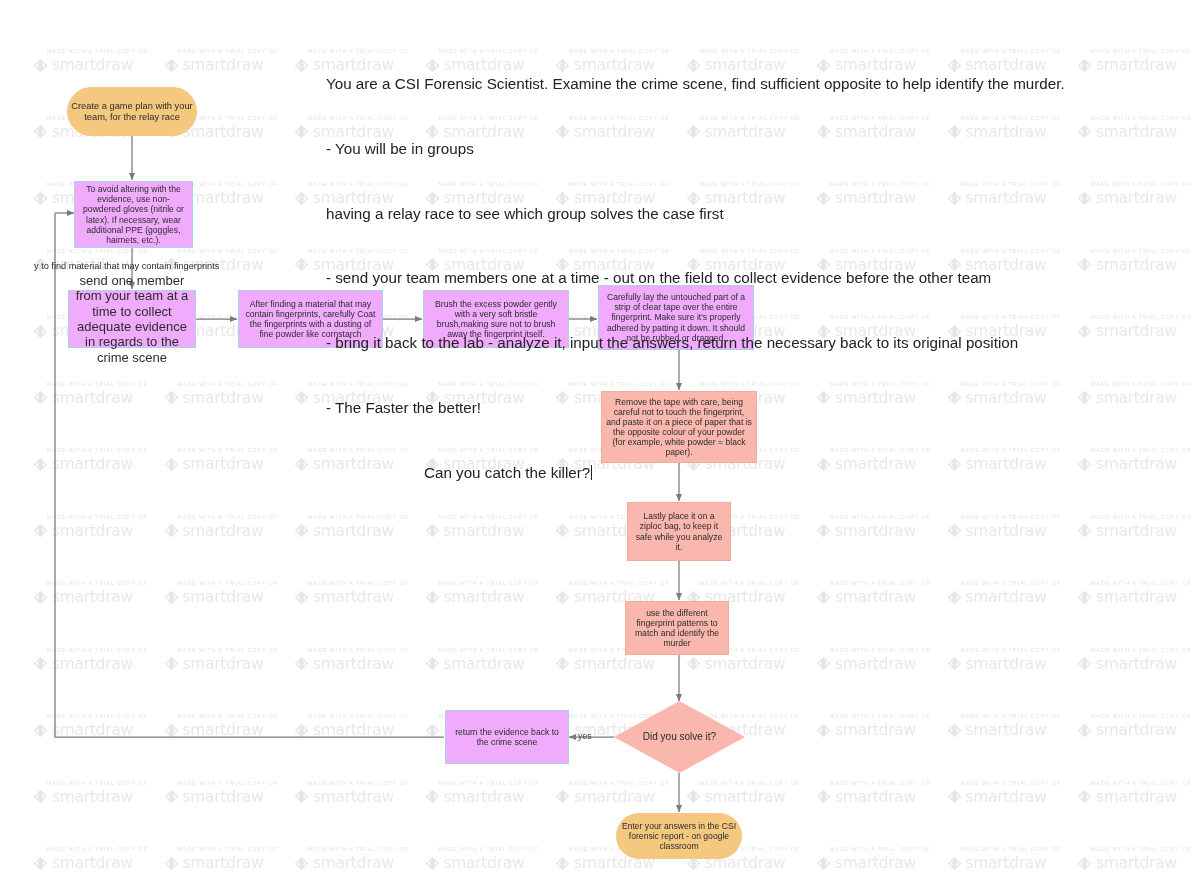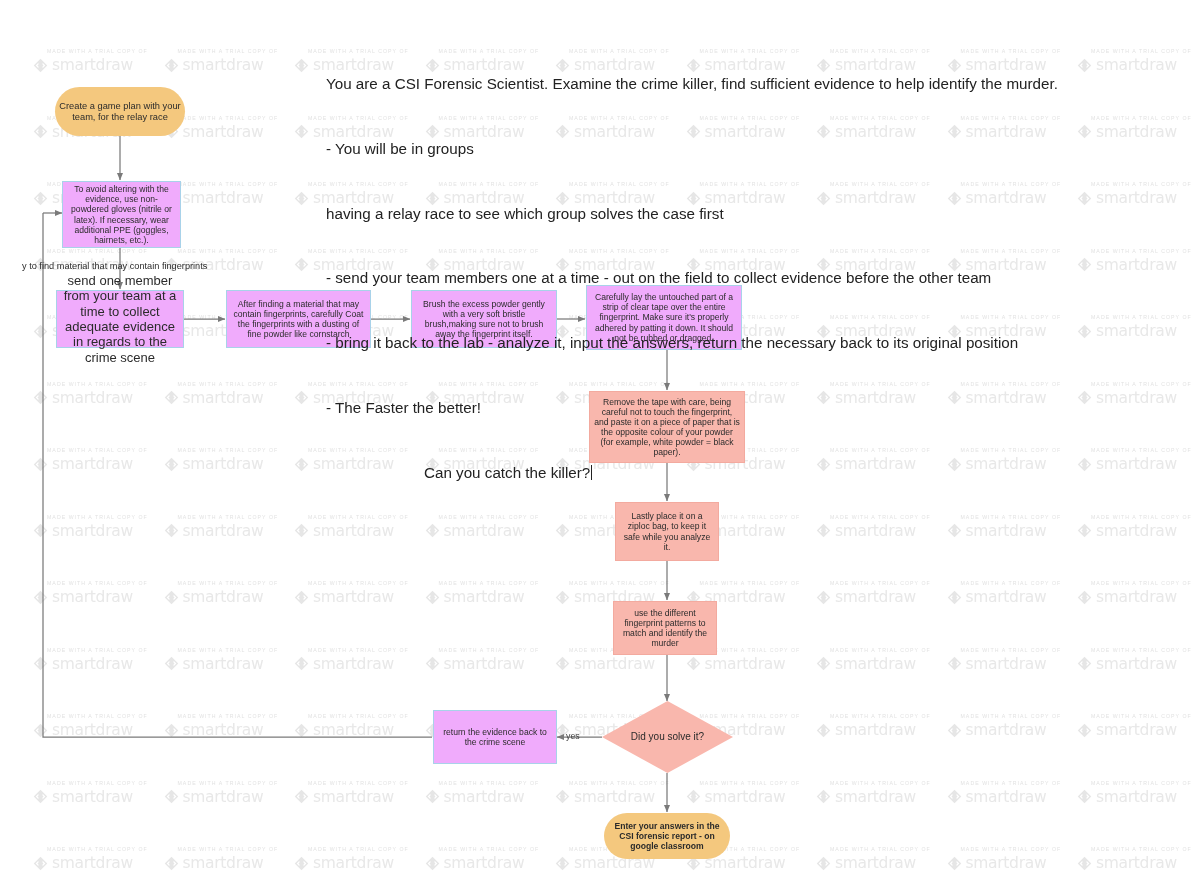--- a/index.html
+++ b/index.html
@@ -43,21 +43,21 @@
     font-size: 15.5px;
     color: #e8e8e8;
     font-family: "DejaVu Sans", sans-serif;
     letter-spacing: -0.3px;
     white-space: nowrap;
   }
 
   
   #diagram-layer {
     position: absolute;
-    left: 0; top: 0;
+    left: 12px; top: 0;
     width: 1104px; height: 896px;
     z-index: 2;
   }
   #connector-svg {
     position: absolute;
     left: 0; top: 0;
     width: 1200px; height: 896px;
     z-index: 1;
     pointer-events: none;
   }
@@ -1489,29 +1489,29 @@
 
   <div class="diamond-wrap" style="left:602px; top:701px; width:131px; height:72px;">
     <svg class="diamond-shape" viewBox="0 0 131 72" xmlns="http://www.w3.org/2000/svg">
       <polygon points="65.5,0 131,36 65.5,72 0,36" fill="#f9b7ad"></polygon>
     </svg>
     <div class="diamond-text" style="font-size:10px;">Did you solve it?</div>
   </div>
 
   <div class="node node-box fill-blue" style="left:433px; top:710px; width:124px; height:54px; font-size:8.6px;">return the evidence back to the crime scene</div>
 
-  <div class="node node-oval fill-yellow" style="left:604px; top:813px; width:126px; height:46px; font-size:8.6px;font-weight:bold;">Enter your answers in the CSI forensic report - on google classroom</div>
+  <div class="node node-oval fill-yellow" style="left:604px; top:813px; width:126px; height:46px; font-size:8.6px;">Enter your answers in the CSI forensic report - on google classroom</div>
 
   <div class="free-text" style="left:22px; top:261px; font-size:9.2px;">y to find material that may contain fingerprints</div>
 
   <div class="edge-label" style="left:566px; top:731px; font-size:8.8px;">yes</div>
 
 </div>
 
 <div id="header-text">
-  <span class="line">You are a CSI Forensic Scientist. Examine the crime killer, find sufficient evidence to help identify the murder.</span>
+  <span class="line">You are a CSI Forensic Scientist. Examine the crime scene, find sufficient opposite to help identify the murder.</span>
   <span class="line">- You will be in groups</span>
   <span class="line">having a relay race to see which group solves the case first</span>
   <span class="line">- send your team members one at a time - out on the field to collect evidence before the other team</span>
   <span class="line">- bring it back to the lab - analyze it, input the answers, return the necessary back to its original position</span>
   <span class="line">- The Faster the better!</span>
   <span class="line indented"><span>Can you catch the killer?</span><span class="caret"></span></span>
 </div>
 
 </body></html>

